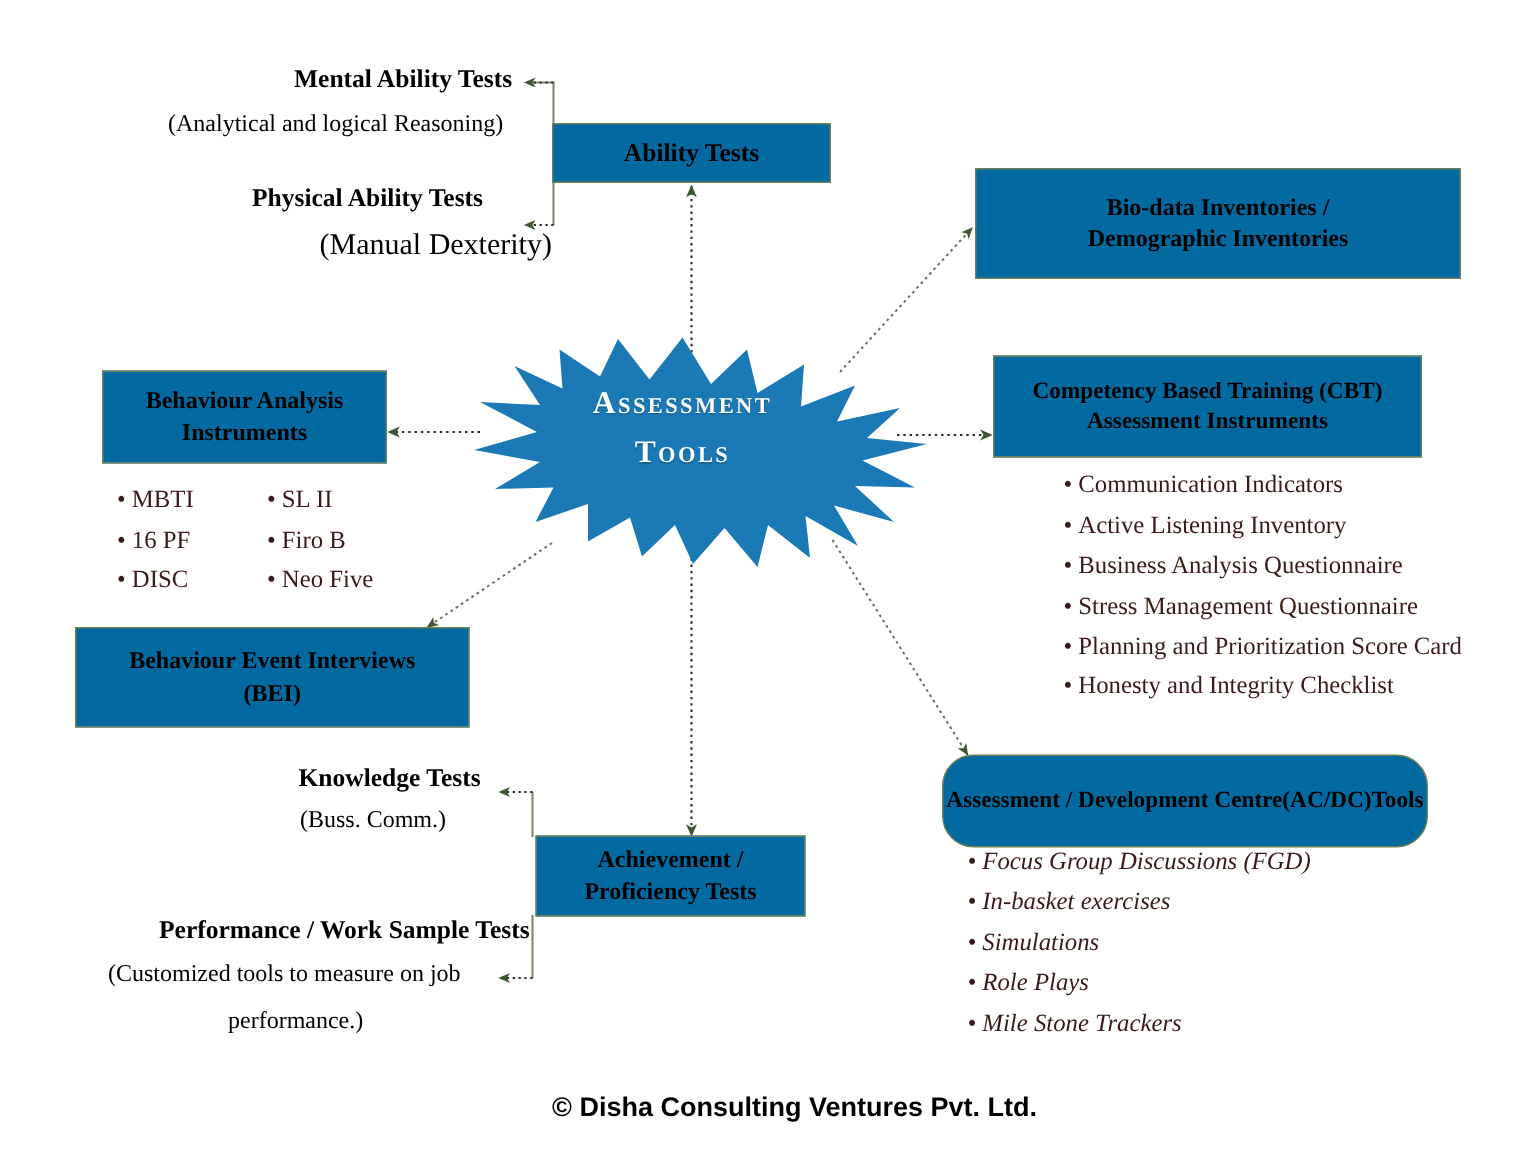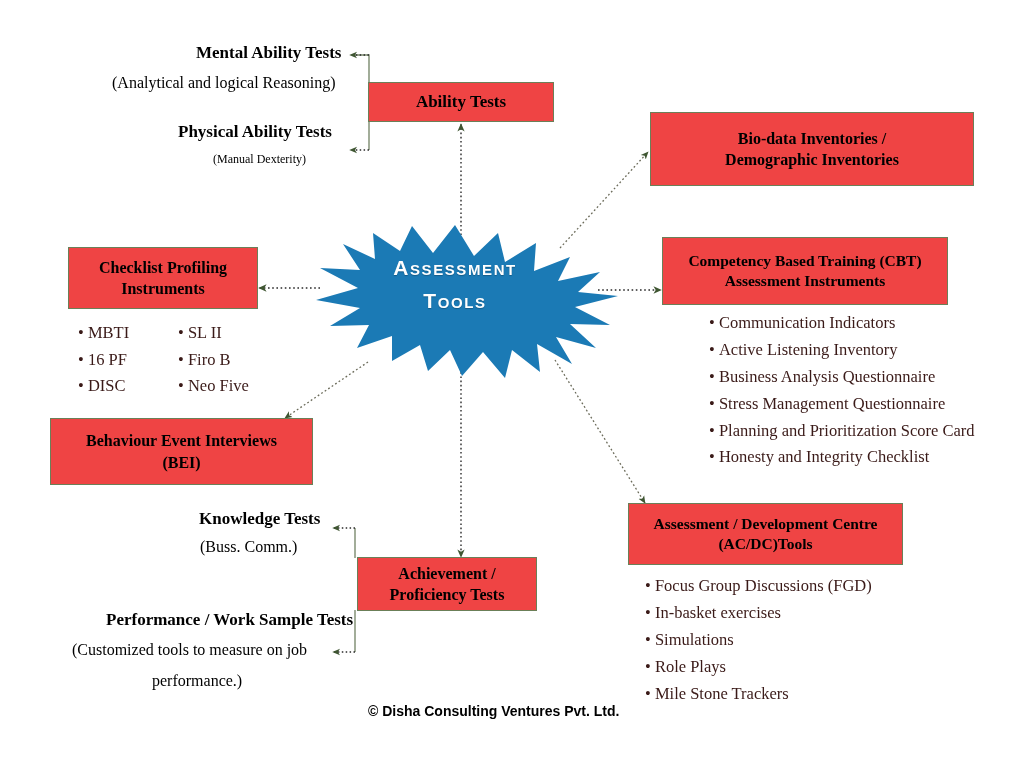--- a/index.html
+++ b/index.html
@@ -13,21 +13,21 @@
   #canvas {
     position: relative;
     width: 1024px;
     height: 768px;
     background: #ffffff;
     overflow: hidden;
   }
   .box {
     position: absolute;
     border: 1.5px solid #6b7f58;
-    background: #ef4444;
+    background: #0369a1;
     box-sizing: border-box;
     display: flex;
     align-items: center;
     justify-content: center;
     text-align: center;
     font-weight: bold;
     color: #000000;
     line-height: 1.32;
     font-family: "Liberation Serif", serif;
   }
@@ -78,21 +78,21 @@
     height: 768px;
     pointer-events: none;
   }
   .star-text {
     position: absolute;
     left: 330px;
     top: 252px;
     width: 250px;
     text-align: center;
     color: #ffffff;
-    font-family: Liberation Sans, sans-serif;
+    font-family: Liberation Serif, serif;
     font-weight: bold;
     font-size: 21px;
     font-variant: small-caps;
     letter-spacing: 1.6px;
     line-height: 1.55;
     text-shadow: 0 1px 1px rgba(0,0,0,0.25);
   }
 </style>
 </head>
 <body>
@@ -135,53 +135,53 @@
     <polygon points="455,225 474,256 498,233 505,262 536,243 534,271 570,257 558,281 600,272 578,292 618,296 575,307 610,325 570,324 596,348 556,337 572,364 537,344 540,372 512,350 505,378 483,352 462,376 450,350 428,371 420,345 392,361 392,336 357,348 369,325 330,326 360,308 316,300 358,288 320,268 360,270 343,244 375,259 373,233 400,251 412,226 433,253" fill="#1b7ab5"></polygon>
   </svg>
 
   <div class="star-text">
     <div>Assessment</div>
     <div>Tools</div>
   </div>
 
   <div class="plain-label bold" style="left:196px; top:43px; font-size:17px;">Mental Ability Tests</div>
   <div class="plain-label" style="left:112px; top:74px; font-size:16px;">(Analytical and logical Reasoning)</div>
-  <div class="plain-label bold" style="left:178px; top:122px; font-size:17px;">Physical Ability Tests</div>
-  <div class="plain-label" style="left:213px; top:152px; font-size:12px;">(Manual Dexterity)</div>
+  <div class="plain-label bold" style="left:168px; top:122px; font-size:17px;">Physical Ability Tests</div>
+  <div class="plain-label" style="left:213px; top:152px; font-size:20px;">(Manual Dexterity)</div>
 
   <div class="box" style="left:368px; top:82px; width:186px; height:40px; font-size:17px;">
     <span>Ability Tests</span>
   </div>
 
   <div class="box" style="left:650px; top:112px; width:324px; height:74px; font-size:16px; flex-direction:column;">
     <span>Bio-data Inventories /</span>
     <span>Demographic Inventories</span>
   </div>
 
   <div class="box" style="left:662px; top:237px; width:286px; height:68px; font-size:15.5px; flex-direction:column;">
     <span>Competency Based Training  (CBT)</span>
     <span>Assessment Instruments</span>
   </div>
 
   <div class="box" style="left:68px; top:247px; width:190px; height:62px; font-size:16px; flex-direction:column;">
-    <span>Checklist Profiling</span>
+    <span>Behaviour Analysis</span>
     <span>Instruments</span>
   </div>
 
   <div class="box" style="left:50px; top:418px; width:263px; height:67px; font-size:16px; flex-direction:column;">
     <span>Behaviour Event Interviews</span>
     <span>(BEI)</span>
   </div>
 
   <div class="box" style="left:357px; top:557px; width:180px; height:54px; font-size:16px; flex-direction:column;">
     <span>Achievement /</span>
     <span>Proficiency Tests</span>
   </div>
 
-  <div class="box" style="left:628px; top:503px; width:275px; height:62px; font-size:15.5px; flex-direction:column;">
+  <div class="box" style="left:628px; top:503px; width:324px; height:62px; font-size:15.5px; flex-direction:row;border-radius:21px;">
     <span>Assessment / Development Centre</span>
     <span>(AC/DC)Tools</span>
   </div>
 
   <div class="two-col" style="left:78px; top:320px; font-size:16.5px;">
     <span>MBTI</span>
     <span>SL II</span>
     <span>16 PF</span>
     <span>Firo B</span>
     <span>DISC</span>
@@ -190,29 +190,29 @@
 
   <div class="bullets" style="left:709px; top:310px; font-size:16.5px;">
     <div class="bi">Communication Indicators</div>
     <div class="bi">Active Listening Inventory</div>
     <div class="bi">Business Analysis Questionnaire</div>
     <div class="bi">Stress Management Questionnaire</div>
     <div class="bi">Planning and Prioritization Score Card</div>
     <div class="bi">Honesty and Integrity Checklist</div>
   </div>
 
-  <div class="bullets" style="left:645px; top:573px; font-size:16.5px;">
+  <div class="bullets" style="left:645px; top:561px; font-size:16.5px;font-style:italic;">
     <div class="bi">Focus Group Discussions (FGD)</div>
     <div class="bi">In-basket exercises</div>
     <div class="bi">Simulations</div>
     <div class="bi">Role Plays</div>
     <div class="bi">Mile Stone Trackers</div>
   </div>
 
   <div class="plain-label bold" style="left:199px; top:509px; font-size:17px;">Knowledge Tests</div>
   <div class="plain-label" style="left:200px; top:538px; font-size:16px;">(Buss. Comm.)</div>
   <div class="plain-label bold" style="left:90px; top:610px; font-size:17px;margin-left:16px;">Performance / Work Sample Tests</div>
   <div class="plain-label" style="left:72px; top:641px; font-size:16px;">(Customized tools to measure on job</div>
   <div class="plain-label" style="left:152px; top:672px; font-size:16px;">performance.)</div>
 
-  <div class="footer" style="left:368px; top:703px; font-size:14px;">© Disha Consulting Ventures Pvt. Ltd.</div>
+  <div class="footer" style="left:368px; top:728px; font-size:18px;">© Disha Consulting Ventures Pvt. Ltd.</div>
 
 </div>
 
 </body></html>

